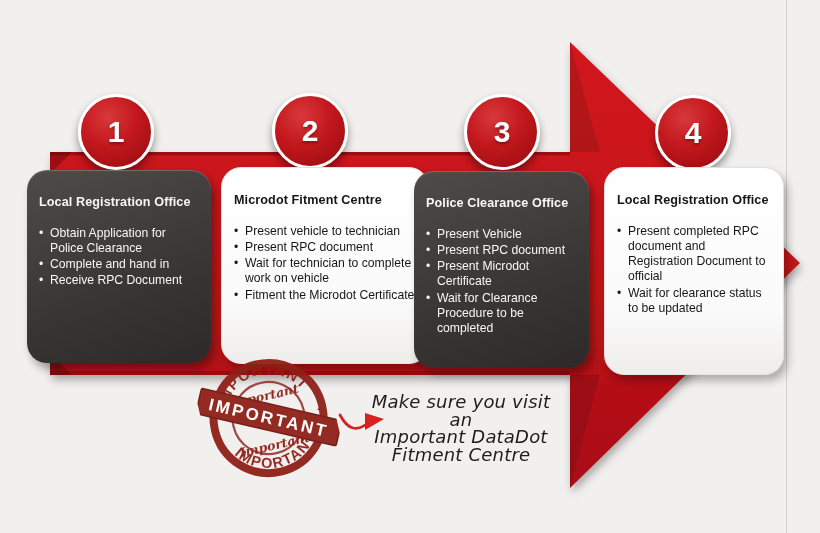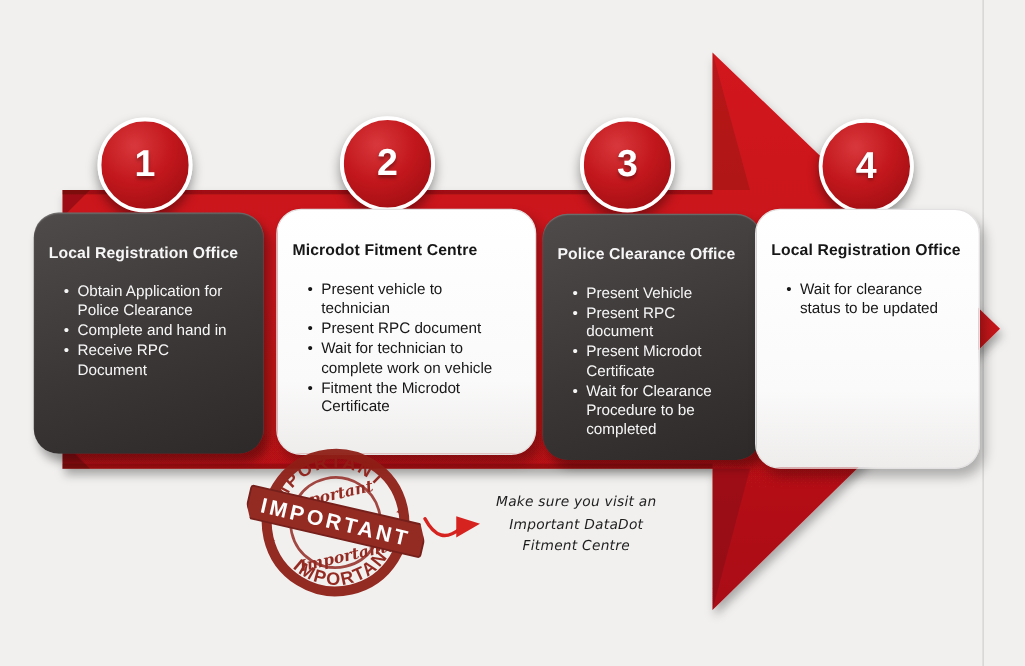--- a/index.html
+++ b/index.html
@@ -31,36 +31,36 @@
     background:linear-gradient(160deg,#4f4b4b 0%, #3b3737 55%, #2d2929 100%);
     color:#f7f6f6;
     box-shadow:4px 6px 8px rgba(0,0,0,.35), inset 0 1px 1px rgba(255,255,255,.22);
   }
   .card.light {
     background:linear-gradient(180deg,#ffffff 0%, #fbfafa 70%, #eeedec 100%);
     color:#171717; border:1px solid #e3e1e1;
     box-shadow:4px 6px 9px rgba(0,0,0,.28);
   }
   .card h3 { margin:1px 0 17px 0; font-size:12.6px; font-weight:bold; letter-spacing:.1px; }
-  .card ul { margin:12px; padding:0; list-style:none; }
+  .card ul { margin:0; padding:0; list-style:none; }
   .card li { position:relative; padding-left:11px; font-size:12.2px; line-height:1.24; margin-bottom:1px; }
   .card li::before { content:"\2022"; position:absolute; left:0; top:0; }
 
   
   .stamp { position:absolute; z-index:4; transform:rotate(-13deg); opacity:.94; }
   .stamp .arc-text { font-family:"Liberation Sans", sans-serif; font-size:14.5px; font-weight:bold; letter-spacing:1.5px; fill:#8f1f17; }
   .stamp .script { font-family:"DejaVu Serif", serif; font-style:italic; font-weight:bold; font-size:12.5px; fill:#8f1f17; }
   .stamp .banner-text { font-family:"Liberation Sans", sans-serif; font-size:17px; font-weight:bold; letter-spacing:2.5px; fill:#fff; }
   .stamp .diamond { font-size:9px; fill:#8f1f17; }
 
   
   .note {
     position:absolute; z-index:4; width:190px; text-align:center;
     font-family:"DejaVu Sans", sans-serif; font-style:italic;
-    font-size:11px; line-height:17.5px; color:#1d1d1d; letter-spacing:.2px;
+    font-size:18px; line-height:17.5px; color:#1d1d1d; letter-spacing:.2px;
   }
   .doodle { position:absolute; z-index:4; }
 </style>
 </head>
 <body>
 
 <div class="stage">
 
   <div class="faint-line" style="left:786px"></div>
 
@@ -113,33 +113,34 @@
   <div class="card light" style="left:221px; top:167px; width:208px; height:197px;">
     <h3>Microdot Fitment Centre</h3>
     <ul>
       <li>Present vehicle to technician</li>
       <li>Present RPC document</li>
       <li>Wait for technician to complete work on vehicle</li>
       <li>Fitment the Microdot Certificate</li>
     </ul>
   </div>
 
-  <div class="card dark" style="left:434px; top:171px; width:175px; height:197px;">
+  <div class="card dark" style="left:414px; top:171px; width:175px; height:197px;">
     <h3>Police Clearance Office</h3>
     <ul>
       <li>Present Vehicle</li>
       <li>Present RPC document</li>
       <li>Present Microdot Certificate</li>
       <li>Wait for Clearance Procedure to be completed</li>
     </ul>
   </div>
 
   <div class="card light" style="left:604px; top:167px; width:180px; height:208px;">
     <h3>Local Registration Office</h3>
     <ul>
+      <li>Present completed RPC document and Registration Document to official</li>
       <li>Wait for clearance status to be updated</li>
     </ul>
   </div>
 
   <div class="stamp" style="left:203px; top:352px;">
     <svg width="132" height="132" viewBox="0 0 132 132">
       <circle cx="66" cy="66" r="55" fill="none" stroke="#8f1f17" stroke-width="8"></circle>
       <circle cx="66" cy="66" r="36" fill="none" stroke="#8f1f17" stroke-width="2.2" opacity=".85"></circle>
       <defs>
         <path id="arcTop" d="M 22,66 A 44,44 0 0 1 110,66"></path>

